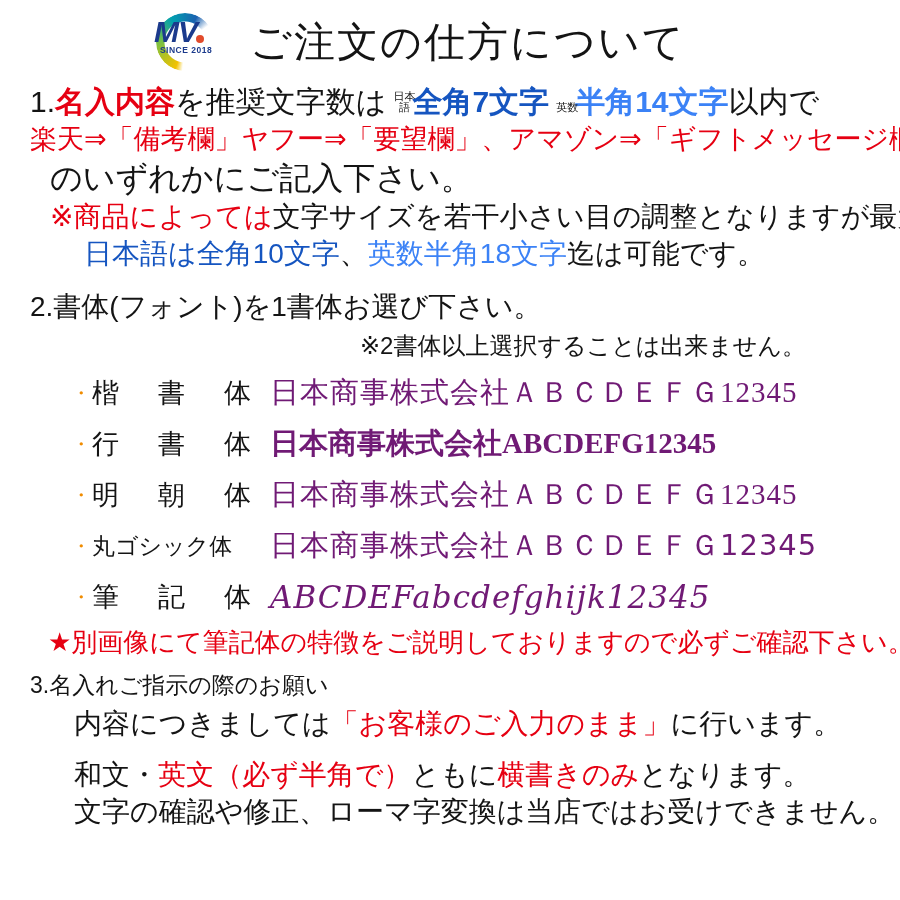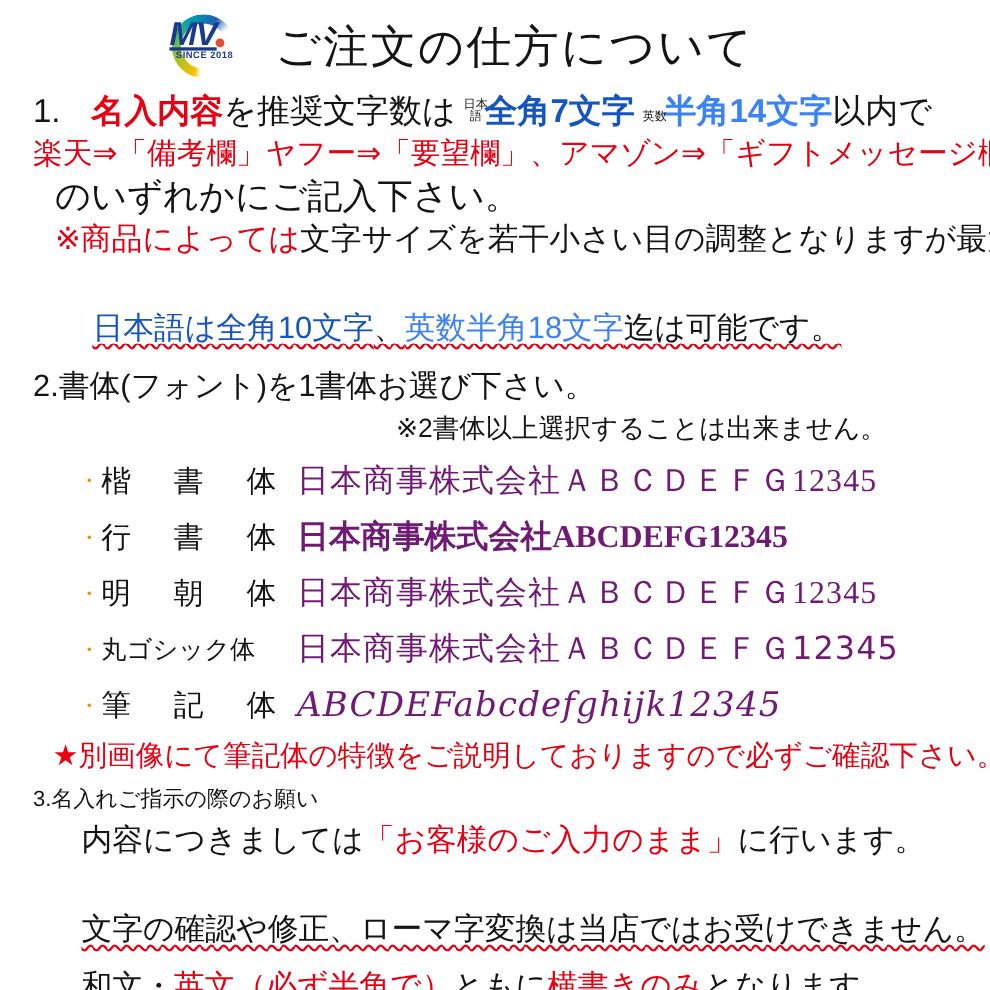--- a/index.html
+++ b/index.html
@@ -60,21 +60,20 @@
   }
   .logo .mv {
     position: absolute;
     left: 14px;
     top: 6px;
     font-size: 30px;
     font-weight: bold;
     font-style: italic;
     letter-spacing: -1px;
     color: #1b3a8c;
-    text-decoration: underline;
   }
   .logo .dot {
     position: absolute;
     left: 56px;
     top: 26px;
     width: 8px;
     height: 8px;
     border-radius: 50%;
     background: #e24b2b;
   }
@@ -104,21 +103,21 @@
     line-height: 1.32;
     white-space: nowrap;
     color: #141414;
   }
   .sec {
     margin-top: 6px;
   }
   .red { color: #e60012; }
   .blue { color: #1555c0; }
   .green { color: #3b82f6; }
-  .bold { font-weight: bold; margin-left: 28px; }
+  .bold { font-weight: bold; }
 
   .ruby {
     display: inline-block;
     vertical-align: baseline;
     position: relative;
     width: 0;
     height: 0;
   }
   .ruby span {
     position: absolute;
@@ -128,26 +127,24 @@
     font-size: 11px;
     line-height: 1.05;
     text-align: center;
     white-space: normal;
     color: #141414;
   }
   .rubyhost { display: inline-block; margin-left: 26px; }
 
   
   .wavy-red {
-    text-decoration: underline;
     text-decoration-color: #e60012;
     text-decoration-style: wavy;
     text-decoration-thickness: 1.5px;
     text-underline-offset: 4px;
-    margin-top: 44px;
   }
 
   
   #sec1 { margin-top: 4px; padding-left: 20px; }
   #sec1 .l1 { font-size: 30px; }
   #sec1 .l2 { font-size: 27px; }
   #sec1 .l3 { font-size: 32px; padding-left: 20px; }
   #sec1 .l4 { font-size: 28px; padding-left: 20px; }
   #sec1 .l5 { font-size: 28px; padding-left: 54px; }
 
@@ -191,21 +188,21 @@
   .starline {
     font-size: 26px;
     color: #e60012;
     margin-top: 2px;
     padding-left: 18px;
     white-space: nowrap;
   }
 
   
   #sec3 { margin-top: 10px; padding-left: 20px; }
-  #sec3 .head { font-size: 20px; }
+  #sec3 .head { font-size: 23px; }
   #sec3 .l1 { font-size: 28px; padding-left: 44px; margin-top: 6px; }
   #sec3 .l2 { font-size: 28px; padding-left: 44px; }
   #sec3 .l3 { font-size: 28px; padding-left: 44px; margin-top: 14px; }
 </style>
 </head>
 <body>
 
 <div class="page">
 
   <div class="header">
@@ -263,17 +260,17 @@
       </div>
 
     </div>
 
     <div class="starline">★別画像にて筆記体の特徴をご説明しておりますので必ずご確認下さい。</div>
   </div>
 
   <div class="sec" id="sec3">
     <div class="line head"><span>3.</span><span>名入れご指示の際のお願い</span></div>
     <div class="line l1"><span>内容につきましては</span><span class="red">「お客様のご入力のまま」</span><span>に行います。</span></div>
+    <div class="line l3"><span>和文・</span><span class="red">英文（必ず半角で）</span><span>ともに</span><span class="red">横書きのみ</span><span>となります。</span></div>
     <div class="line l2 wavy-red">文字の確認や修正、ローマ字変換は当店ではお受けできません。</div>
-    <div class="line l3"><span>和文・</span><span class="red">英文（必ず半角で）</span><span>ともに</span><span class="red">横書きのみ</span><span>となります。</span></div>
   </div>
 
 </div>
 
 </body></html>

